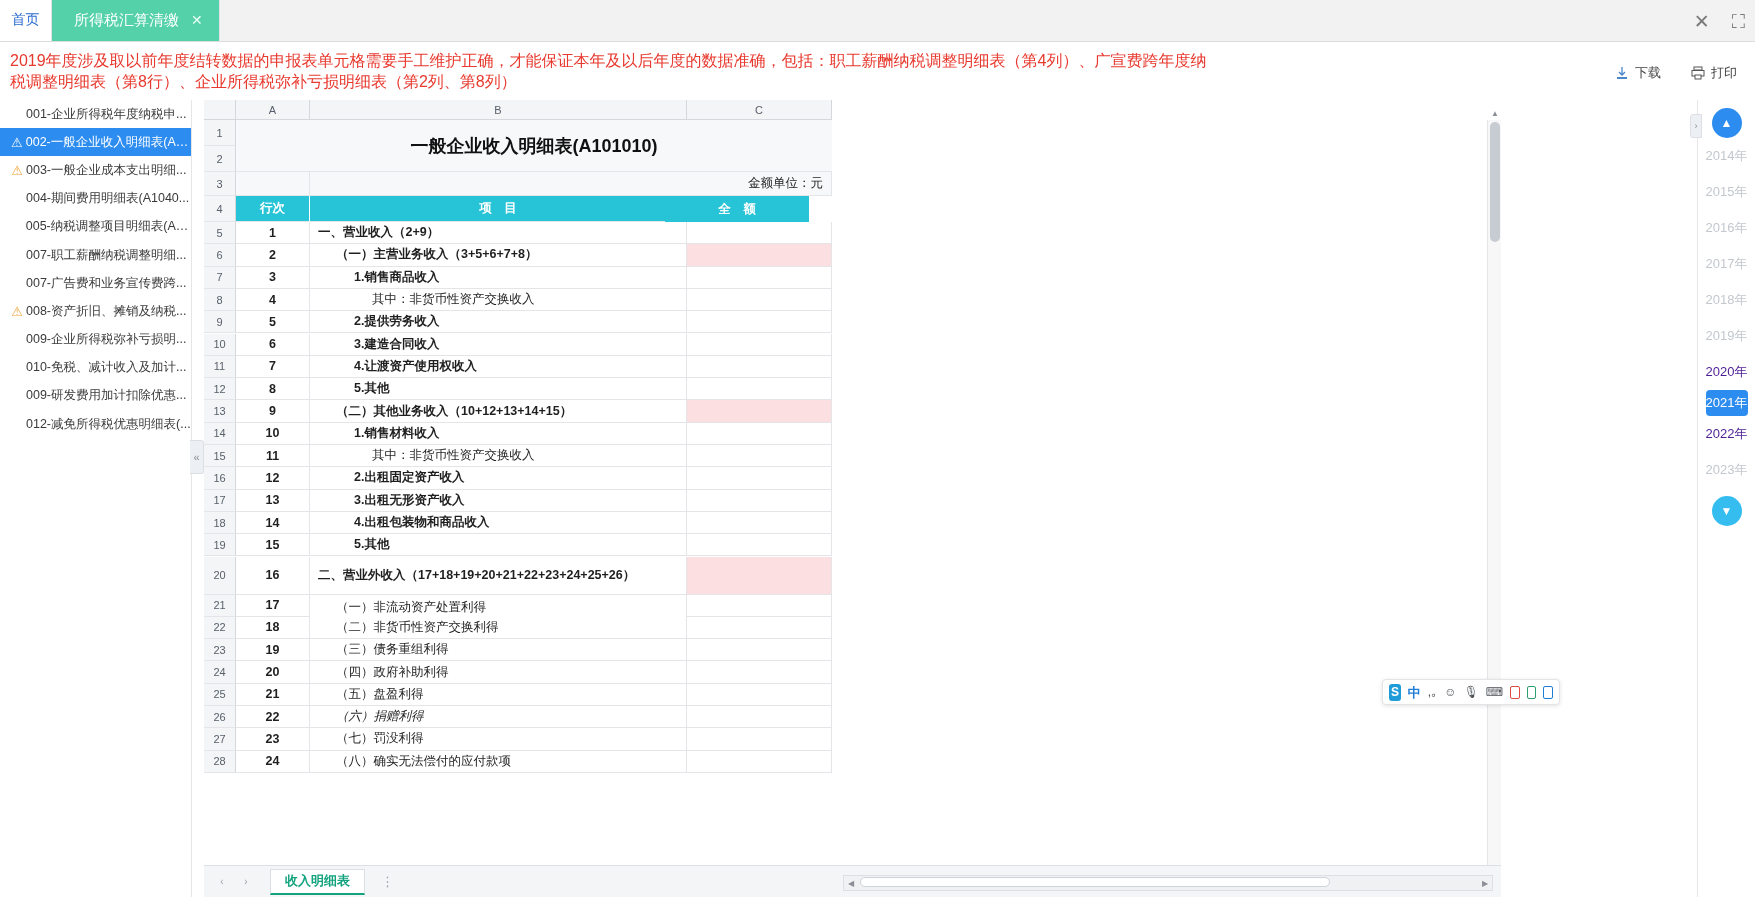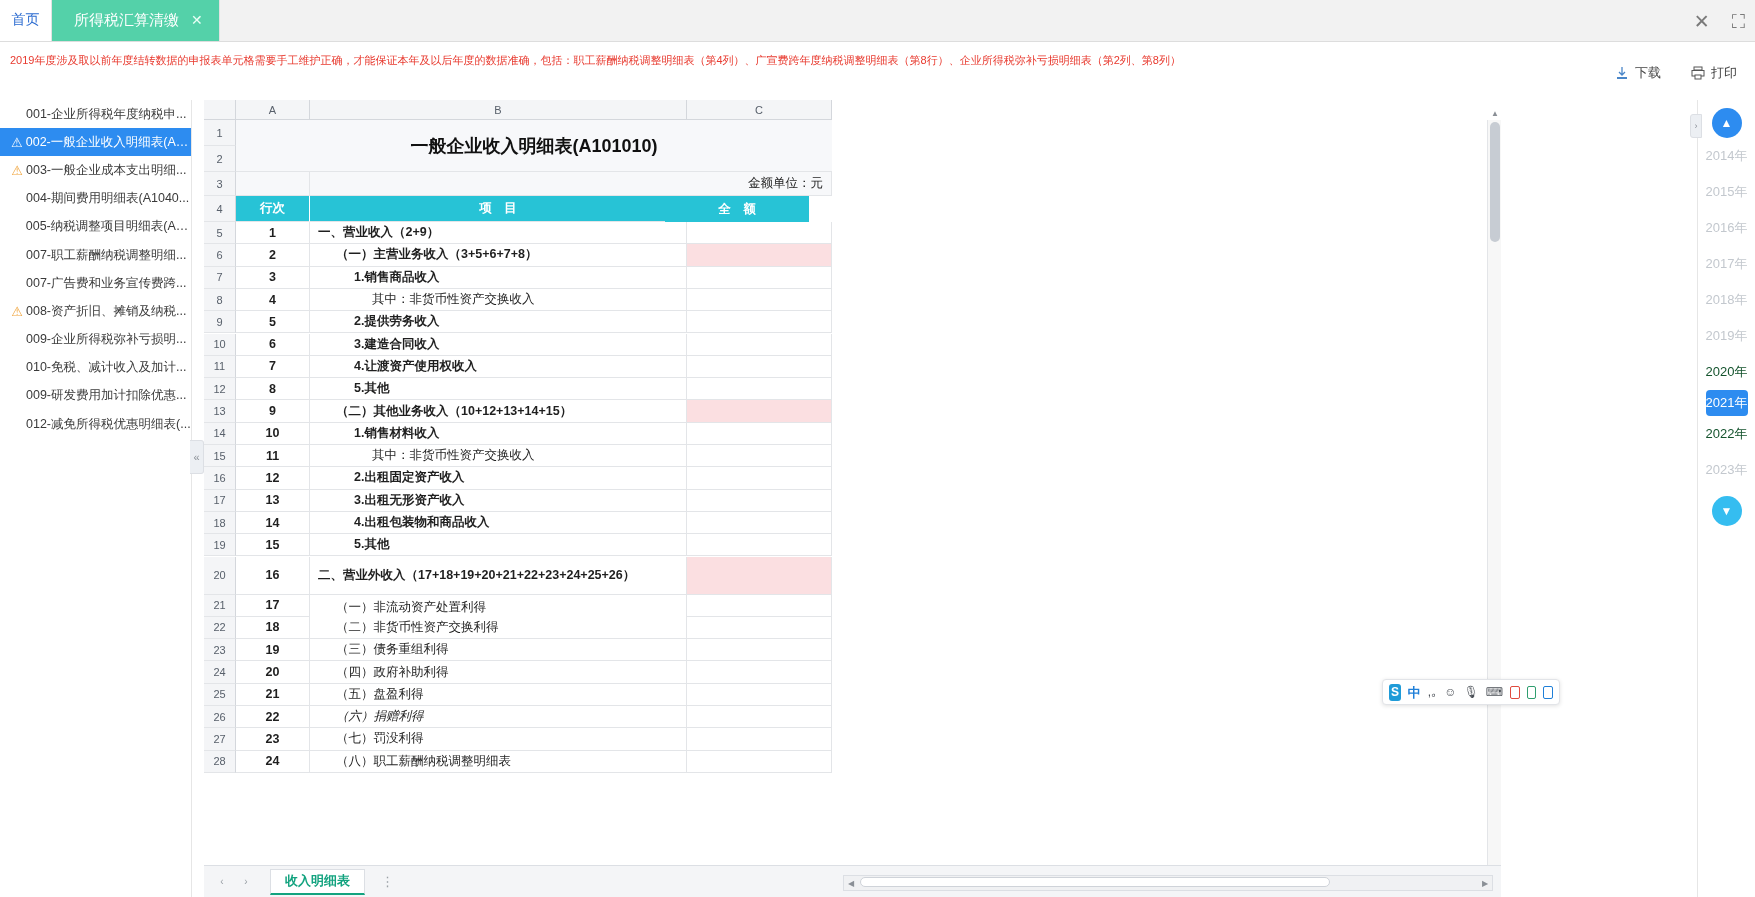--- a/index.html
+++ b/index.html
@@ -37,21 +37,21 @@
   }
   .win-btns span { font-size: 19px; color: #7a7a7a; line-height: 1; }
 
   
   .notice {
     position: absolute; left: 0; top: 42px; width: 1755px; height: 58px;
     background: #fff;
   }
   .notice-text {
     position: absolute; left: 10px; top: 8px; width: 1210px;
-    font-size: 11px; color: #e8392e; line-height: 21px;
+    font-size: 16px; color: #e8392e; line-height: 21px;
   }
   .notice-actions {
     position: absolute; right: 18px; top: 22px;
     display: flex; align-items: center; gap: 30px;
     font-size: 13px; color: #444;
   }
   .notice-actions .act { display: flex; align-items: center; gap: 6px; }
   .ico { display:inline-block; width:14px; height:14px; position:relative; }
   .ico-dl svg, .ico-print svg { display:block; }
 
@@ -166,21 +166,21 @@
   
   .yearrail {
     position: absolute; right: 0; top: 100px; width: 58px; height: 797px;
     background: #fff; border-left: 1px solid #e6e6e6;
   }
   .yr {
     height: 36px; display: flex; align-items: center; justify-content: center;
     font-size: 13px; color: #5a5f66;
   }
   .yr.dim { color: #c3c8ce; }
-  .yr.strong { color: #14532d; }
+  .yr.strong { color: #4c1d95; }
   .yr.sel {
     background: #2d8cf0; color: #fff; border-radius: 4px; width: 42px; margin: 0 auto;
     height: 26px;
   }
   .rail-btn {
     width: 30px; height: 30px; border-radius: 50%;
     background: #2d8cf0; color: #fff;
     display: flex; align-items: center; justify-content: center;
     font-size: 12px; margin: 8px auto 0 auto;
   }
@@ -415,21 +415,21 @@
         <div class="cell bold" style="left: 32px; width: 74px; top: 583.7px; height: 22.3px; justify-content: center;">21</div>
         <div class="cell b-left" style="left: 106px; width: 377px; top: 583.7px; height: 22.3px; padding-left: 26px;">（五）盘盈利得</div>
         <div class="cell " style="left: 483px; width: 145px; top: 583.7px; height: 22.3px;"></div>
         <div class="cell bold" style="left: 32px; width: 74px; top: 606px; height: 22.3px; justify-content: center;">22</div>
         <div class="cell b-left" style="left: 106px; width: 377px; top: 606px; height: 22.3px; padding-left: 26px; font-style: italic;">（六）捐赠利得</div>
         <div class="cell " style="left: 483px; width: 145px; top: 606px; height: 22.3px;"></div>
         <div class="cell bold" style="left: 32px; width: 74px; top: 628.3px; height: 22.3px; justify-content: center;">23</div>
         <div class="cell b-left" style="left: 106px; width: 377px; top: 628.3px; height: 22.3px; padding-left: 26px;">（七）罚没利得</div>
         <div class="cell " style="left: 483px; width: 145px; top: 628.3px; height: 22.3px;"></div>
         <div class="cell bold" style="left: 32px; width: 74px; top: 650.6px; height: 22.3px; justify-content: center;">24</div>
-        <div class="cell b-left" style="left: 106px; width: 377px; top: 650.6px; height: 22.3px; padding-left: 26px;">（八）职工薪酬纳税调整明细表</div>
+        <div class="cell b-left" style="left: 106px; width: 377px; top: 650.6px; height: 22.3px; padding-left: 26px;">（八）确实无法偿付的应付款项</div>
         <div class="cell " style="left: 483px; width: 145px; top: 650.6px; height: 22.3px;"></div>
       </div>
 
     <div class="vsb">
       <div class="arr up">▲</div>
       <div class="thumb"></div>
       <div class="arr dn">▼</div>
     </div>
   </div>
 

